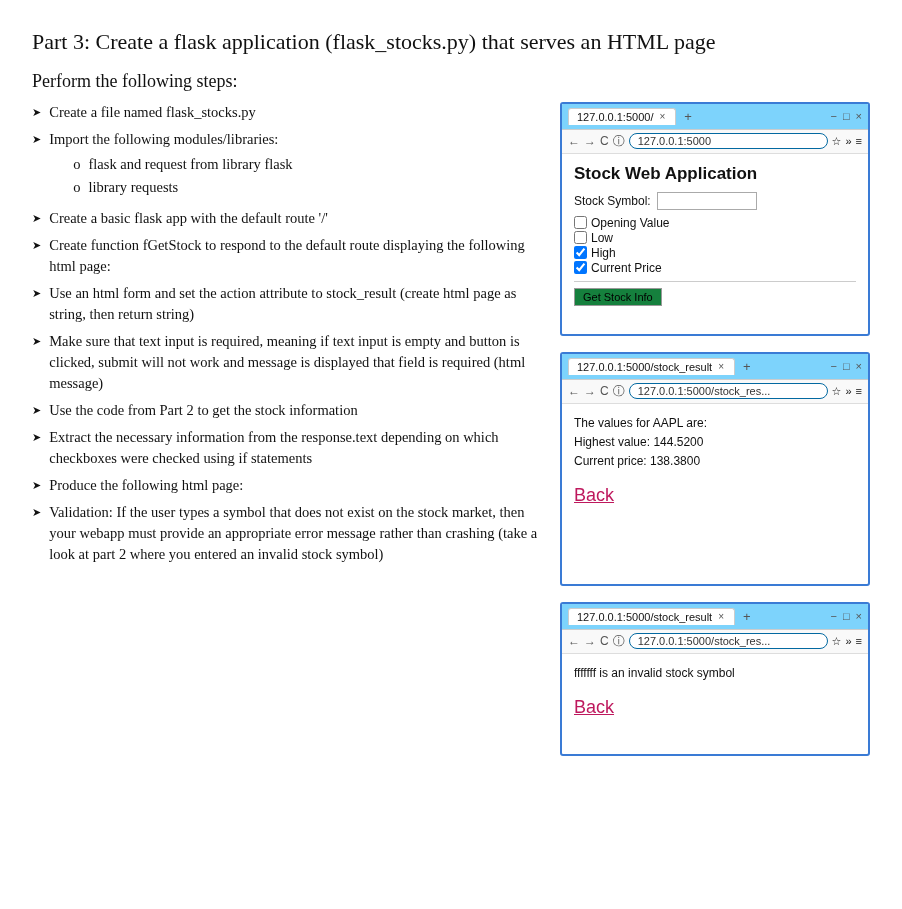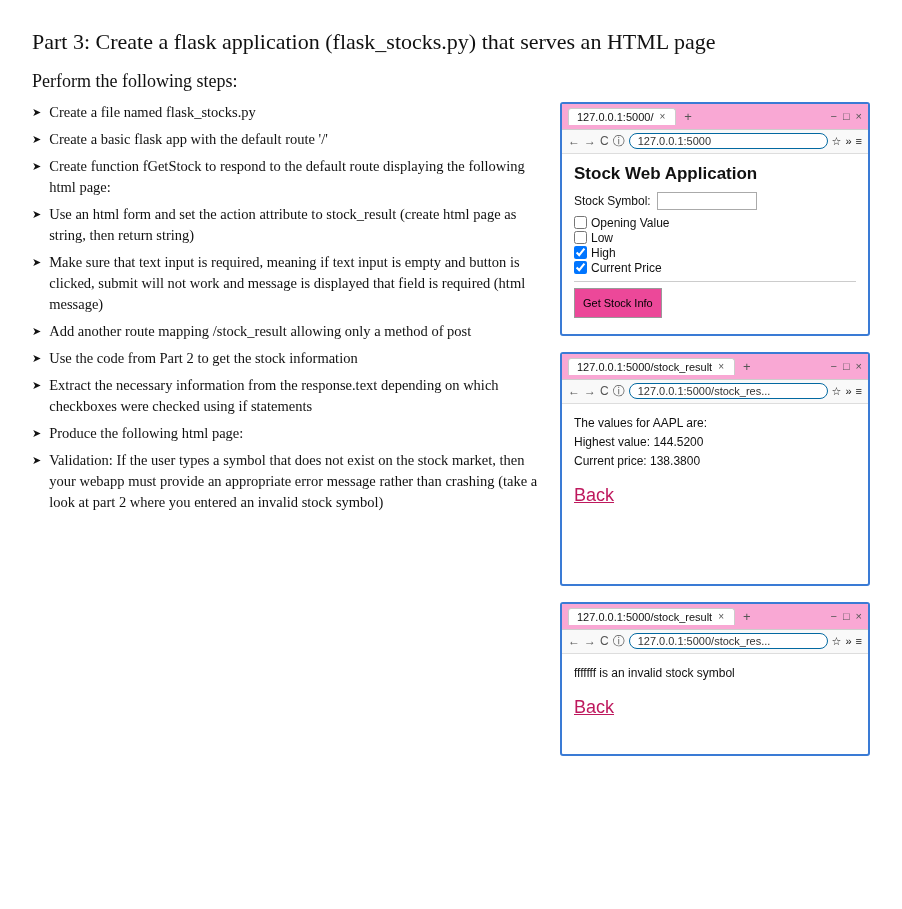--- a/index.html
+++ b/index.html
@@ -92,21 +92,21 @@
     .browser-mock {
       border: 2px solid #3a7bd5;
       border-radius: 3px;
       background: #fff;
       font-family: Arial, sans-serif;
       font-size: 12px;
       overflow: hidden;
     }
 
     .browser-titlebar {
-      background: #f9a8d4;
+      background: #7dd3fc;
       border-bottom: 1px solid #ccc;
       padding: 4px 6px;
       display: flex;
       align-items: center;
       gap: 4px;
     }
 
     .browser-tab {
       background: #fff;
       border: 1px solid #ccc;
@@ -205,23 +205,23 @@
       margin-bottom: 1px;
     }
 
     .separator-line {
       border: none;
       border-top: 1px solid #ccc;
       margin: 6px 0;
     }
 
     .get-stock-btn {
-      background: #ec4899;
+      background: #15803d;
       border: 1px solid #999;
-      padding: 8px 8px;
+      padding: 2px 8px;
       font-size: 11px;
       font-family: Arial, sans-serif;
       cursor: pointer;
     }
 
     
     .result-content {
       font-size: 12px;
       font-family: Arial, sans-serif;
       line-height: 1.6;
@@ -241,40 +241,50 @@
 
 <div class="main-layout">
 
   <div class="left-col">
     <ul class="steps">
 
       <li>
         <span class="step-text">Create a file named flask_stocks.py</span>
       </li>
 
+      <li>
+        <span class="step-text">
+          <span>Import the following modules/libraries:</span>
+          <ul class="sub-steps">
+            <li>
+              <span>flask and request from library flask</span>
+            </li>
+            <li>
+              <span>library requests</span>
+            </li>
+          </ul>
+        </span>
+      </li>
 
       <li>
         <span class="step-text">Create a basic flask app with the default route '/'</span>
       </li>
 
       <li>
         <span class="step-text">Create function fGetStock to respond to the default route displaying the following html page:</span>
       </li>
 
       <li>
         <span class="step-text">Use an html form and set the action attribute to stock_result (create html page as string, then return string)</span>
       </li>
 
       <li>
         <span class="step-text">Make sure that text input is required, meaning if text input is empty and button is clicked, submit will not work and message is displayed that field is required (html message)</span>
       </li>
 
-      <li>
-        <span class="step-text">Add another route mapping /stock_result allowing only a method of post</span>
-      </li>
 
 
       <li>
         <span class="step-text">Use the code from Part 2 to get the stock information</span>
       </li>
 
       <li>
         <span class="step-text">Extract the necessary information from the response.text depending on which checkboxes were checked using if statements</span>
       </li>
 

